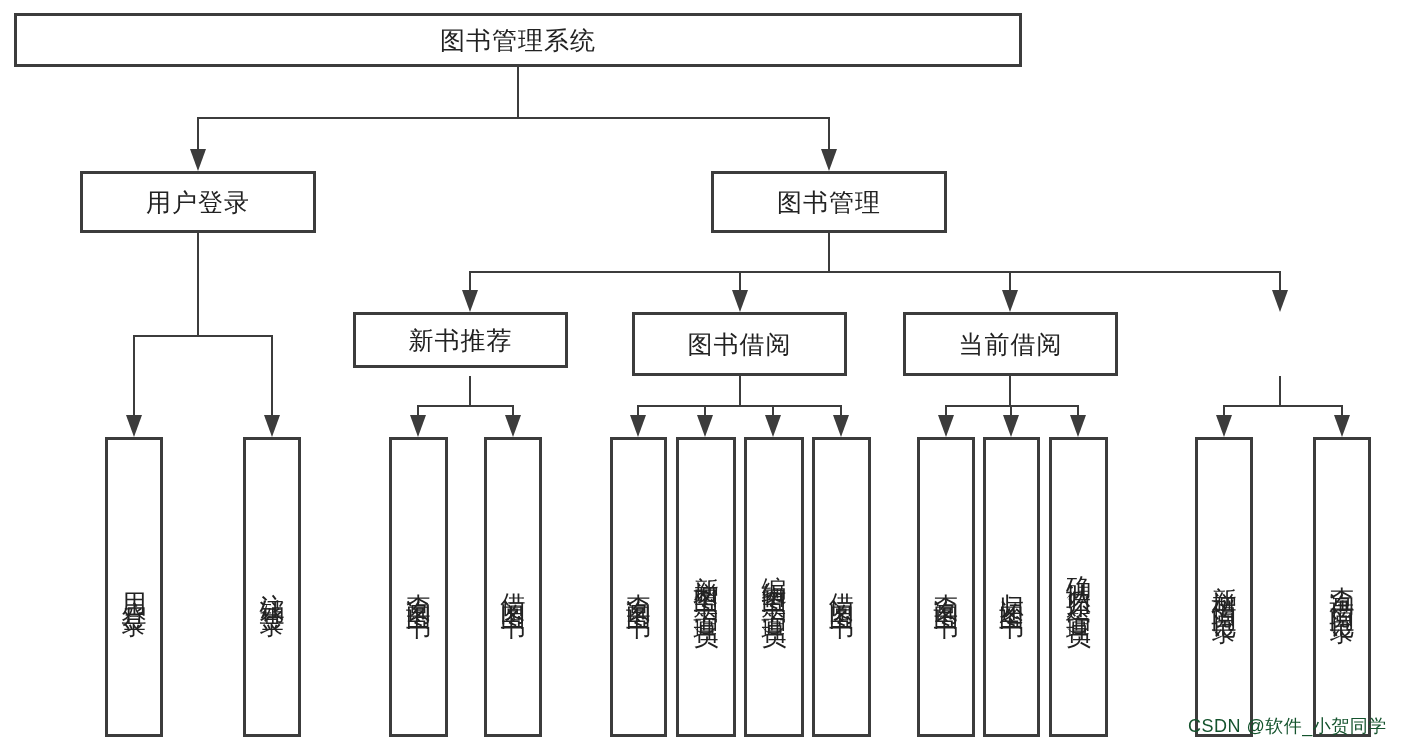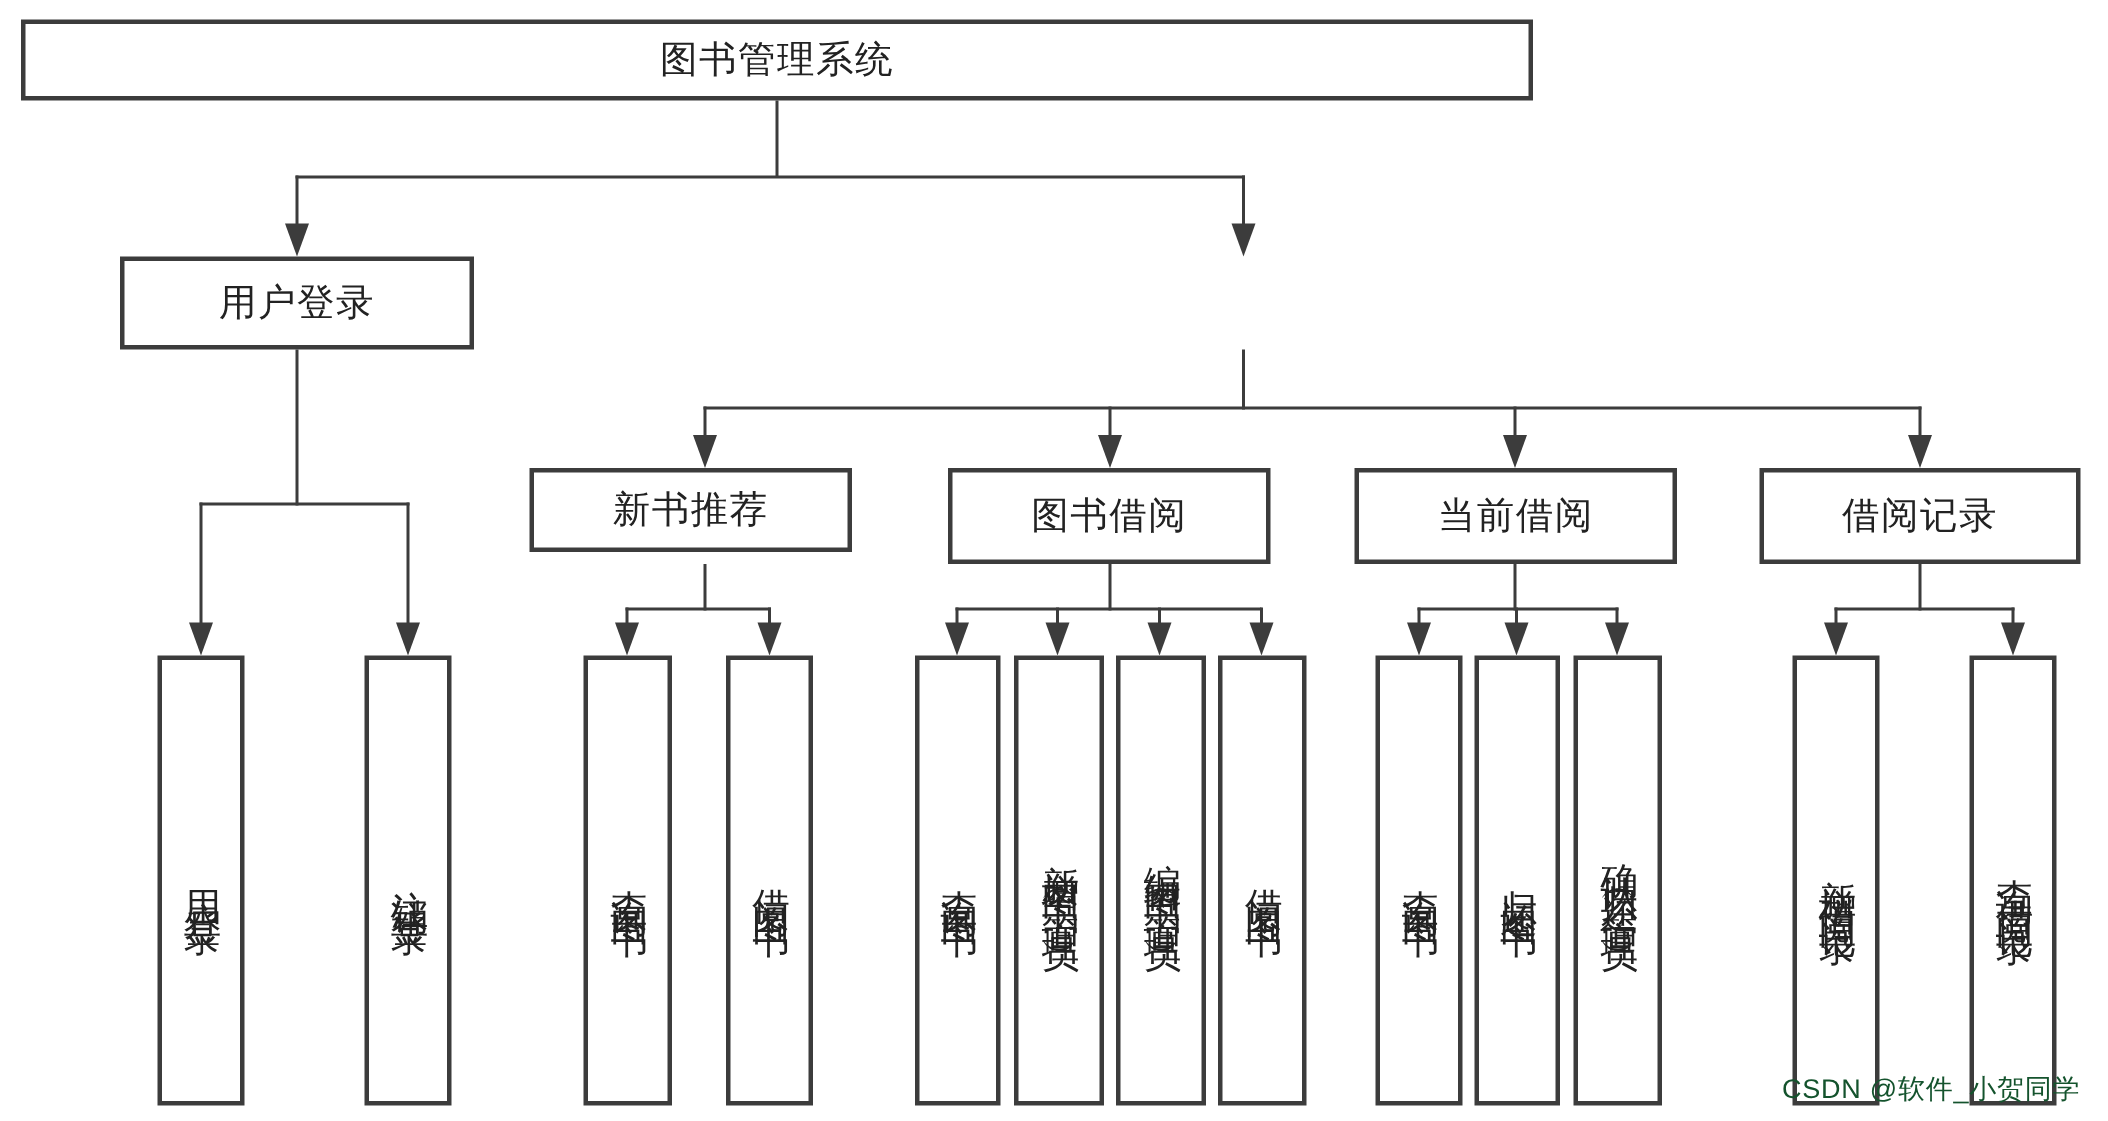--- a/index.html
+++ b/index.html
@@ -63,20 +63,23 @@
   <div class="vl" style="left:517px;top:67px;height:51px"></div>
   <div class="hl" style="left:197px;top:117px;width:633px"></div>
   <div class="vl" style="left:197px;top:117px;height:38px"></div>
   <div class="ah" style="left:190px;top:149px"></div>
   <div class="vl" style="left:828px;top:117px;height:38px"></div>
   <div class="ah" style="left:821px;top:149px"></div>
 
   <div class="node" style="left:80px;top:171px;width:236px;height:62px">
     <span class="lbl">用户登录</span>
   </div>
+  <div class="node" style="left:711px;top:171px;width:236px;height:62px">
+    <span class="lbl">图书管理</span>
+  </div>
 
   <div class="vl" style="left:197px;top:233px;height:104px"></div>
   <div class="hl" style="left:133px;top:335px;width:140px"></div>
   <div class="vl" style="left:133px;top:335px;height:86px"></div>
   <div class="ah" style="left:126px;top:415px"></div>
   <div class="vl" style="left:271px;top:335px;height:86px"></div>
   <div class="ah" style="left:264px;top:415px"></div>
 
   <div class="vl" style="left:828px;top:233px;height:40px"></div>
   <div class="hl" style="left:469px;top:271px;width:812px"></div>
@@ -90,23 +93,20 @@
   <div class="ah" style="left:1272px;top:290px"></div>
 
   <div class="node" style="left:353px;top:312px;width:215px;height:56px">
     <span class="lbl">新书推荐</span>
   </div>
   <div class="node" style="left:903px;top:312px;width:215px;height:64px">
     <span class="lbl">当前借阅</span>
   </div>
   <div class="node" style="left:632px;top:312px;width:215px;height:64px">
     <span class="lbl">图书借阅</span>
-  </div>
-  <div class="node" style="left:1173px;top:312px;width:214px;height:64px">
-    <span class="lbl">借阅记录</span>
   </div>
 
   <div class="vl" style="left:469px;top:376px;height:31px"></div>
   <div class="hl" style="left:417px;top:405px;width:97px"></div>
   <div class="vl" style="left:417px;top:405px;height:15px"></div>
   <div class="ah" style="left:410px;top:415px"></div>
   <div class="vl" style="left:512px;top:405px;height:15px"></div>
   <div class="ah" style="left:505px;top:415px"></div>
 
   <div class="vl" style="left:739px;top:376px;height:31px"></div>

